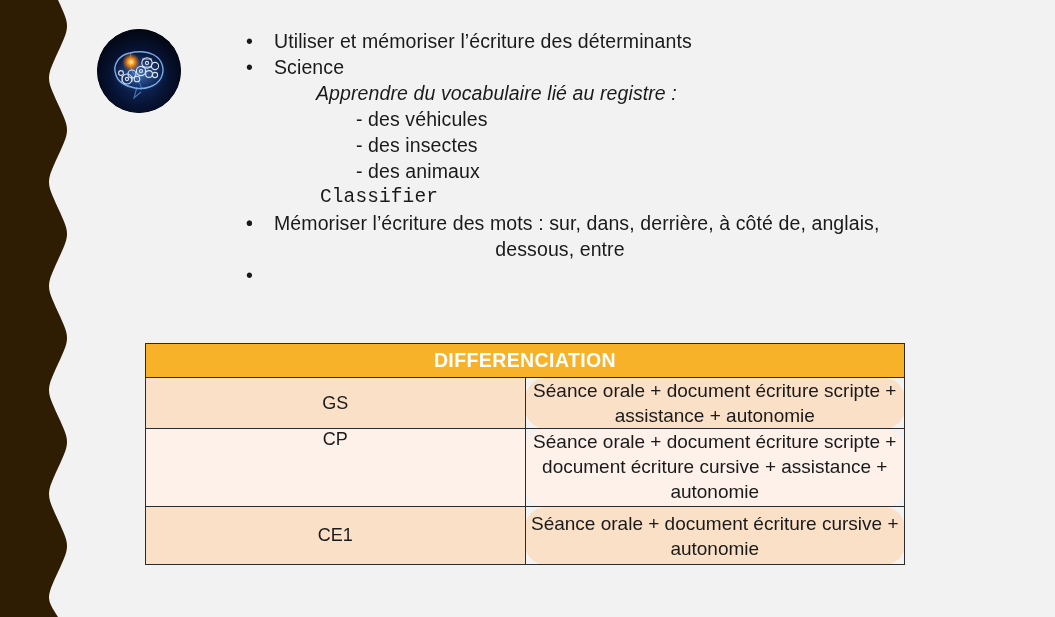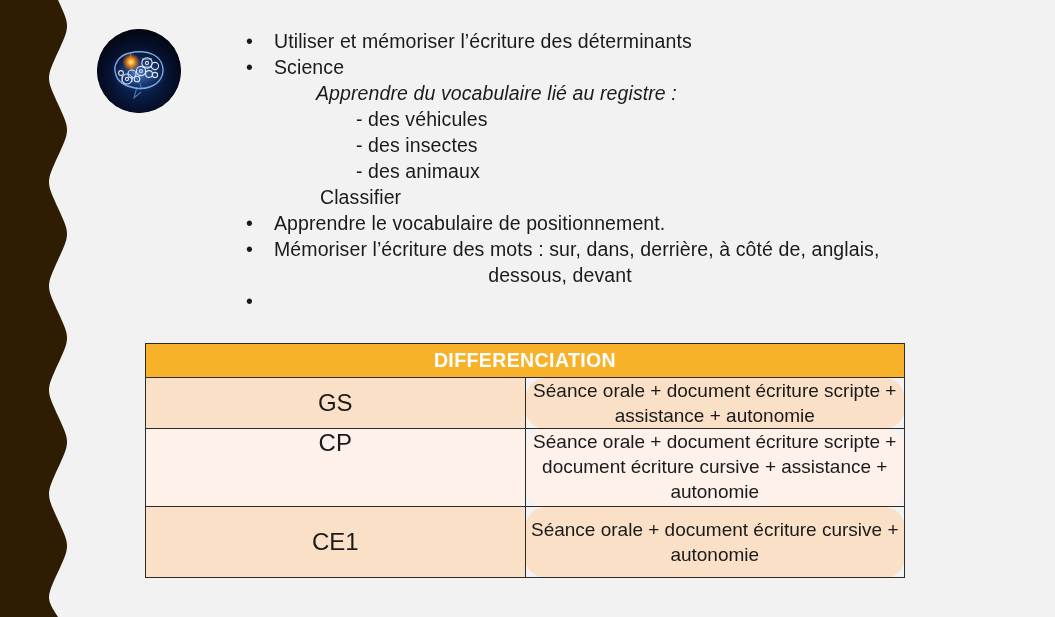--- a/index.html
+++ b/index.html
@@ -57,21 +57,21 @@
   }
   .bullet-row .dot {
     position: absolute;
     left: 6px;
     top: 0;
     font-size: 19.5px;
     line-height: 26px;
   }
   .ind-1 { padding-left: 76px; font-style: italic; }
   .ind-2 { padding-left: 116px; }
-  .ind-cls { padding-left: 80px; }
+  .ind-cls { padding-left: 80px; font-family: Liberation Mono, monospace; }
   .center-cont {
     padding-left: 0;
     text-align: center;
     width: 640px;
   }
 
   
   #diff-table {
     position: absolute;
     left: 145px;
@@ -89,34 +89,34 @@
     color: #ffffff;
     font-weight: bold;
     font-size: 19.5px;
     letter-spacing: 0.4px;
     text-align: center;
     height: 33px;
   }
   .col-level {
     width: 94px;
     text-align: center;
-    font-size: 24px;
+    font-size: 18px;
     color: #1a1a1a;
   }
   .col-desc {
     text-align: center;
     font-size: 19px;
     color: #1a1a1a;
     line-height: 25px;
     padding: 5px 8px;
     border-radius: 21px;
   }
   .row-gs   { background: #FBE0C8; height: 34px; }
   .row-cp   { background: #FDF1EA; height: 78px; }
-  .row-ce1  { background: #FBE0C8; height: 71px; }
+  .row-ce1  { background: #FBE0C8; height: 58px; }
   .row-cp .col-desc { vertical-align: top; padding-top: 5px; }
   .row-cp .col-level { vertical-align: top; padding-top: 6px; margin-top: 33px; }
 </style>
 </head>
 <body>
 
 <div id="slide">
 
   <svg id="wave-band" viewBox="0 0 80 617" preserveAspectRatio="none">
     <path d="M0,0 L58,0
@@ -210,30 +210,29 @@
     <div class="line ind-2">
       <span>- des animaux</span>
     </div>
 
     <div class="line ind-cls">
       <span>Classifier</span>
     </div>
 
     <div class="line bullet-row">
       <span class="dot">•</span>
-      <span>Apprendre le vocabulaire de positionnement.</span>
     </div>
 
     <div class="line bullet-row">
       <span class="dot">•</span>
       <span>Mémoriser l’écriture des mots : sur, dans, derrière, à côté de, anglais,</span>
     </div>
 
     <div class="line center-cont">
-      <span>dessous, devant</span>
+      <span>dessous, entre</span>
     </div>
 
     <div class="line bullet-row">
       <span class="dot">•</span>
     </div>
 
   </div>
 
   <table id="diff-table">
     <tbody>

